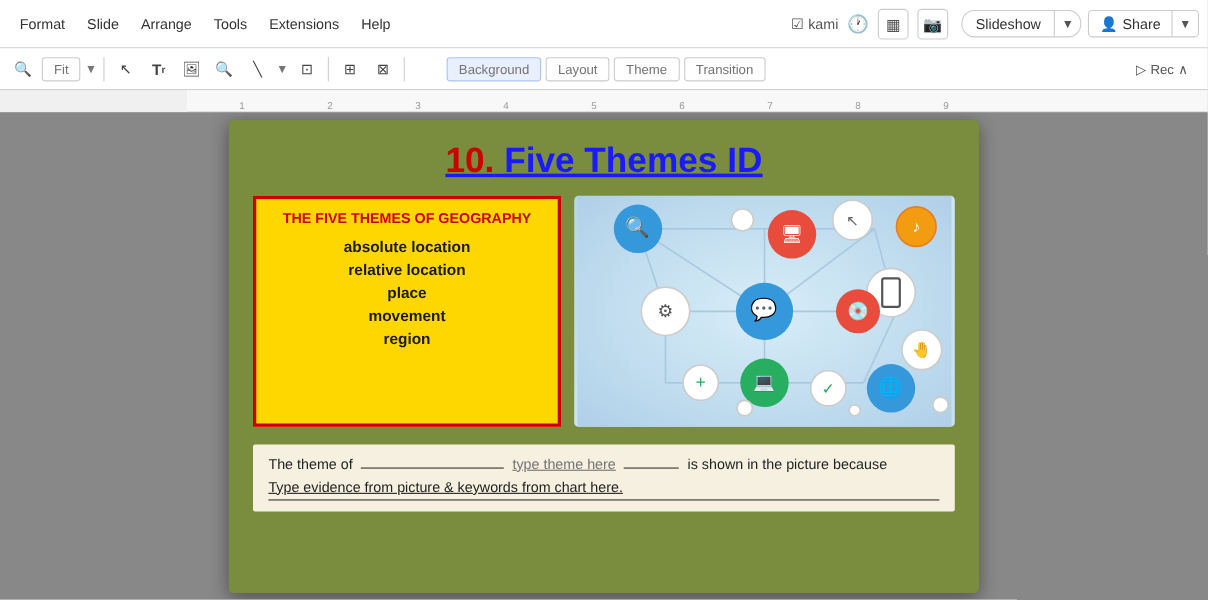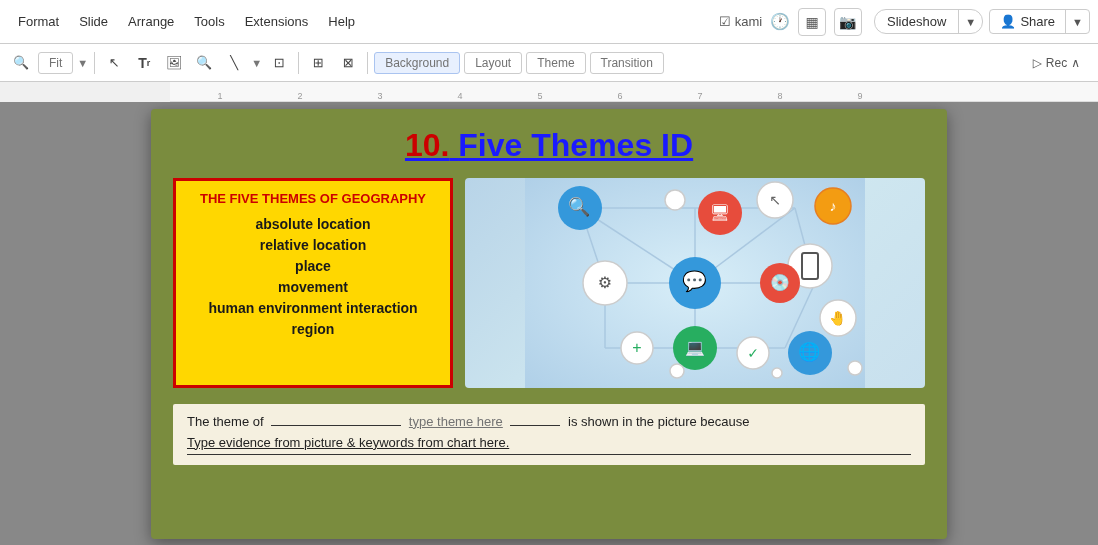--- a/index.html
+++ b/index.html
@@ -123,21 +123,21 @@
     }
     .toolbar-btn {
       padding: 3px 10px;
       font-size: 12px;
       background: #fff;
       border: 1px solid #ccc;
       border-radius: 3px;
       cursor: pointer;
       color: #737373;
     }
-    .toolbar-btn.active { background: #e8f0fe; border-color: #aac4f0; }
+    .toolbar-btn.active { background: #e8f0fe; border-color: #aac4f0; margin-left: 32px; }
     .toolbar-spacer { flex: 1; }
     .rec-btn {
       display: flex; align-items: center; gap: 4px;
       padding: 3px 10px;
       font-size: 12px;
       color: #555;
       cursor: pointer;
     }
 
     
@@ -169,21 +169,21 @@
       background: #888;
       display: flex;
       align-items: center;
       justify-content: center;
       overflow: hidden;
       position: relative;
     }
 
     
     .slide {
-      width: 796px;
+      width: 682px;
       height: 430px;
       background: #7a8c3e;
       border-radius: 4px;
       padding: 18px 22px;
       position: relative;
       box-shadow: 0 4px 16px rgba(0,0,0,0.4);
     }
 
     
     .slide-title {
@@ -353,21 +353,20 @@
     </div>
 
     <div class="content-row">
 
       <div class="geo-box">
         <div class="geo-box-title">THE FIVE THEMES OF GEOGRAPHY</div>
         <div class="geo-box-item">absolute location</div>
         <div class="geo-box-item">relative location</div>
         <div class="geo-box-item">place</div>
         <div class="geo-box-item">movement</div>
-        <div class="geo-box-item">human environment interaction</div>
         <div class="geo-box-item">region</div>
       </div>
 
       <div class="network-box">
         <svg width="100%" height="100%" viewBox="0 0 340 210">
 
           <rect width="340" height="210" fill="url(#bg-grad)"></rect>
           <defs>
             <radialGradient id="bg-grad" cx="50%" cy="50%" r="70%">
               <stop offset="0%" stop-color="#d8eef8"></stop>

